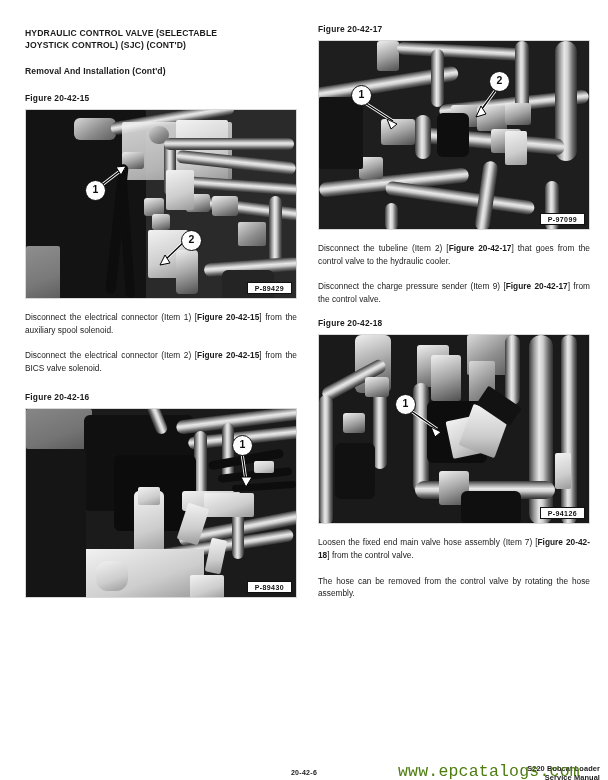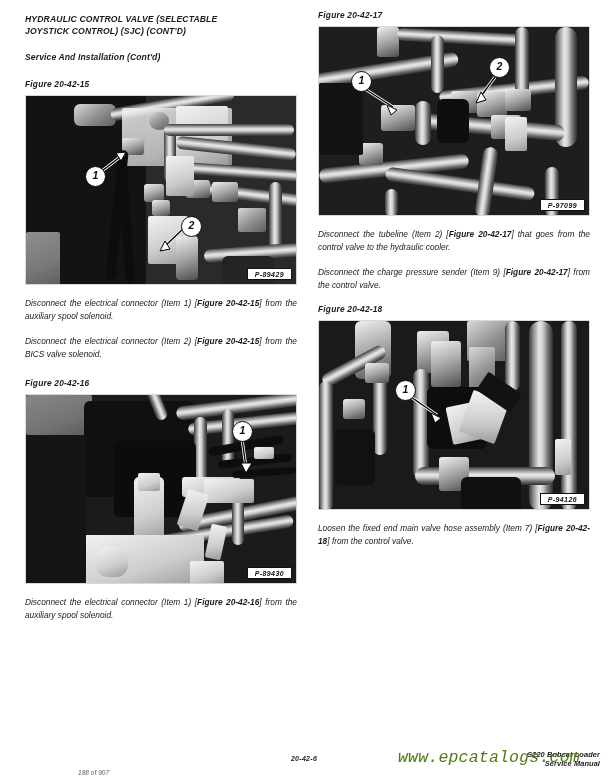--- a/index.html
+++ b/index.html
@@ -10,25 +10,24 @@
   body {
     width: 608px;
     height: 780px;
     position: relative;
     font-family: "Liberation Sans", sans-serif;
     color: #1a1a1a;
     overflow: hidden;
   }
   .page {
     position: absolute;
-    left: 0; top: 0;
+    left: 0; top: 14px;
     width: 608px;
     height: 660px;
     background: #ffffff;
-    font-style: italic;
   }
   .col {
     position: absolute;
     width: 272px;
   }
   .col-left  { left: 25px;  top: 14px; }
   .col-right { left: 318px; top: 10px; }
 
   .doc-title {
     font-size: 8.6px;
@@ -189,21 +188,21 @@
 
 <div class="page">
 
   <div class="col col-left">
 
     <div class="doc-title">
       <span>HYDRAULIC CONTROL VALVE (SELECTABLE</span><br>
       <span>JOYSTICK CONTROL) (SJC) (CONT'D)</span>
     </div>
 
-    <div class="section-head">Service And Installation (Cont'd)</div>
+    <div class="section-head">Removal And Installation (Cont'd)</div>
 
     <div class="fig-label">Figure 20-42-15</div>
 
     <div class="photo">
       <div class="scene">
         <div class="dark" style="left:0;top:0;width:120px;height:190px;"></div>
         <div class="dark" style="left:0;top:120px;width:78px;height:70px;"></div>
         <div class="blk" style="left:48px;top:8px;width:42px;height:22px;border-radius:6px;"></div>
         <div class="tube" style="left:84px;top:2px;width:125px;height:13px;transform:rotate(-10deg);"></div>
         <div class="pale" style="left:96px;top:12px;width:110px;height:58px;opacity:.85;"></div>
@@ -290,21 +289,20 @@
         <line x1="216" y1="44" x2="220" y2="72" stroke="#ffffff" stroke-width="3"></line>
         <line x1="216" y1="44" x2="220" y2="72" stroke="#000000" stroke-width="1.3"></line>
         <polygon points="220,78 215,68 226,68" fill="#ffffff" stroke="#000" stroke-width="1"></polygon>
       </svg>
 
       <div class="callout" style="left:206px;top:26px;">1</div>
 
       <div class="ph-id">P-89430</div>
     </div>
 
-    <p class="body-text"><span>Disconnect the electrical connector (Item 1) [</span><b>Figure 20-42-16</b><span>] from the auxiliary spool solenoid.</span></p>
 
   </div>
 
   <div class="col col-right">
 
     <div class="fig-label">Figure 20-42-17</div>
 
     <div class="photo">
       <div class="scene">
         <div class="dark" style="left:0;top:0;width:272px;height:190px;background:#1e1e1e;"></div>
@@ -389,20 +387,21 @@
         <polygon points="122,97 112,92 116,102" fill="#ffffff" stroke="#000" stroke-width="1"></polygon>
       </svg>
 
       <div class="callout" style="left:76px;top:59px;">1</div>
 
       <div class="ph-id">P-94126</div>
     </div>
 
     <p class="body-text"><span>Loosen the fixed end main valve hose assembly (Item 7) [</span><b>Figure 20-42-18</b><span>] from the control valve.</span></p>
 
+    <p class="body-text">The hose can be removed from the control valve by rotating the hose assembly.</p>
 
 
   </div>
 
   <div class="footer-pageno">20-42-6</div>
 
   <div class="footer-manual">
     <span>S220 Bobcat Loader</span><br>
     <span>Service Manual</span>
   </div>

